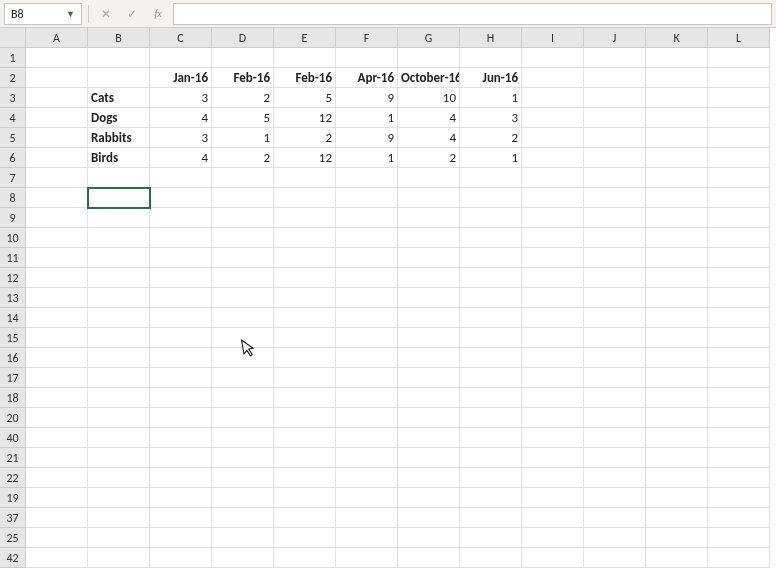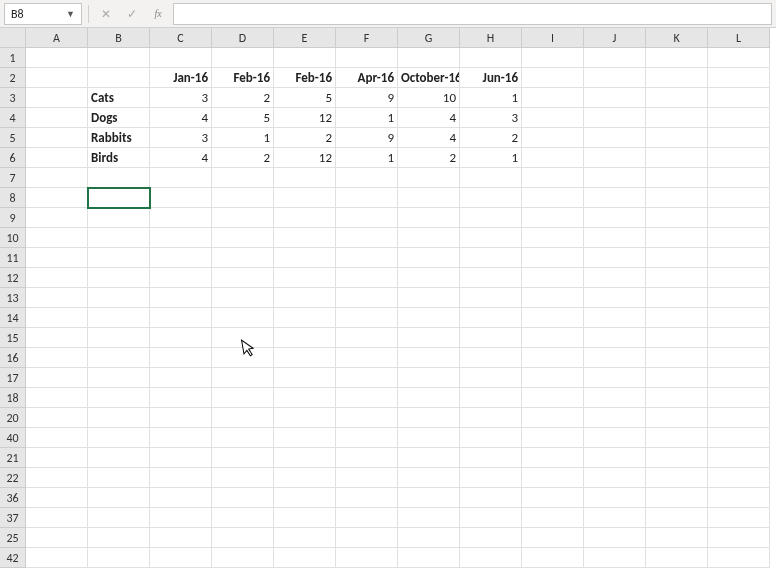--- a/index.html
+++ b/index.html
@@ -206,21 +206,21 @@
       <div class="row-h">13</div>
       <div class="row-h">14</div>
       <div class="row-h">15</div>
       <div class="row-h">16</div>
       <div class="row-h">17</div>
       <div class="row-h">18</div>
       <div class="row-h">20</div>
       <div class="row-h">40</div>
       <div class="row-h">21</div>
       <div class="row-h">22</div>
-      <div class="row-h">36</div>
+      <div class="row-h">19</div>
       <div class="row-h">37</div>
       <div class="row-h">25</div>
       <div class="row-h">42</div>
     </div>
   <div class="cells" id="cells">
       <div class="row">
         <div class="cell"></div>
         <div class="cell"></div>
         <div class="cell"></div>
         <div class="cell"></div>

